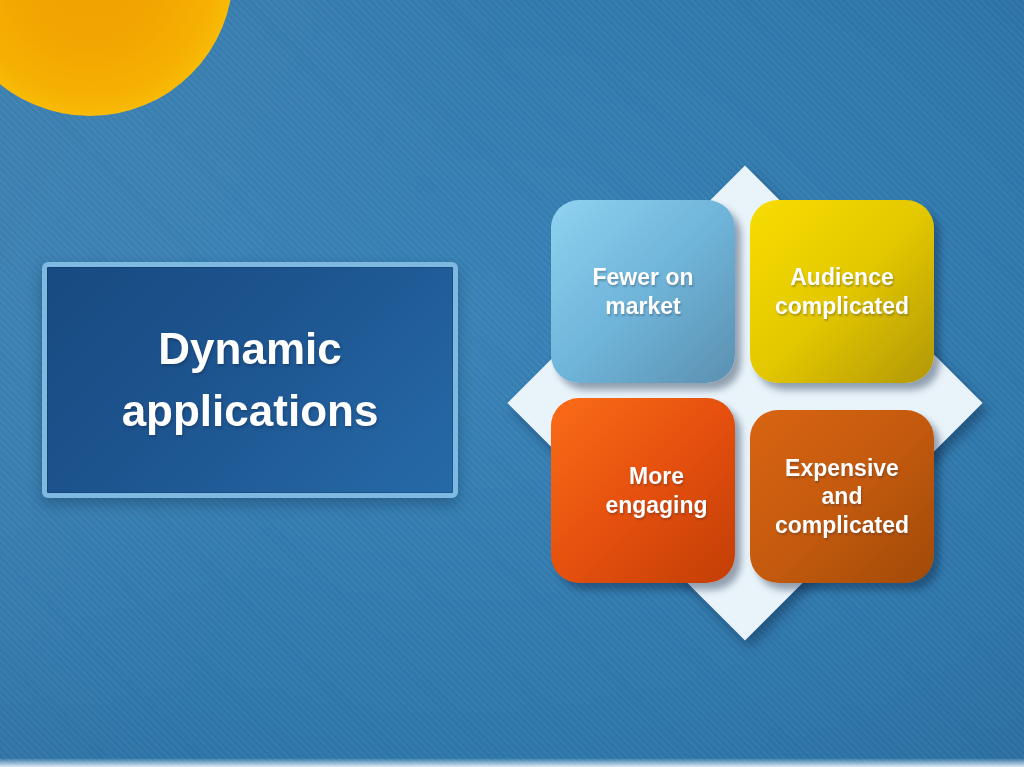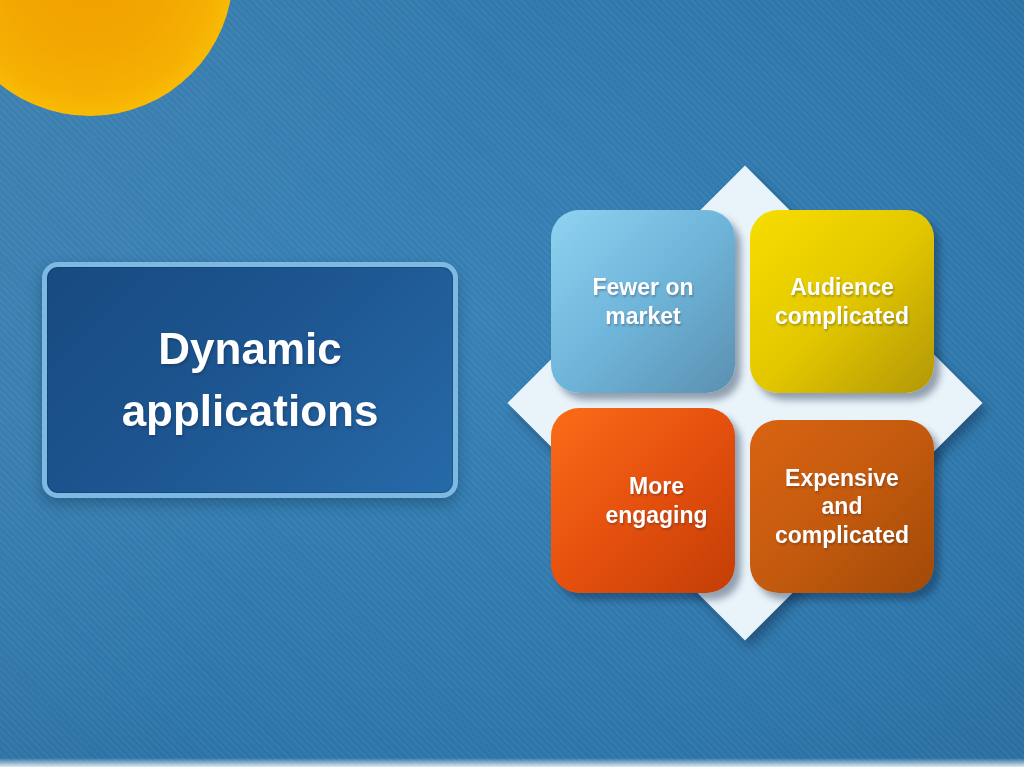--- a/index.html
+++ b/index.html
@@ -36,42 +36,42 @@
   }
   .diamond-wrap{
     position:absolute;left:577px;top:235px;width:336px;height:336px;
     filter:drop-shadow(5px 7px 6px rgba(15,40,70,0.45));
   }
   .diamond{
     width:336px;height:336px;background:var(--diamond);
     transform:rotate(45deg);
   }
   .grid{
-    position:absolute;left:551px;top:210px;
+    position:absolute;left:551px;top:200px;
     display:grid;grid-template-columns:184px 184px;grid-template-rows:183px 185px;
     column-gap:15px;row-gap:15px;
   }
   .quadrant{
     border-radius:28px;
     display:flex;align-items:center;justify-content:center;
     box-shadow:6px 7px 7px rgba(15,35,65,0.40);
   }
   .quadrant .q-label{
     color:var(--text);font-weight:bold;font-size:23px;line-height:1.22;
     text-align:center;white-space:pre-line;
     text-shadow:1px 2px 2px rgba(40,40,60,0.30);
   }
   
   .q0{background:linear-gradient(135deg,#8fd2f0,#6fb5da 50%,#5b90b0);}
   .q1{background:linear-gradient(135deg,#f8dd00,#e3c800 50%,#b29708);}
   .q2{background:linear-gradient(135deg,#fa6c18,#e5500e 50%,#c23e06);padding-left:27px;}
   .q3{background:linear-gradient(135deg,#d96412,#c45a0e 50%,#a04a08);margin-top:12px;}
   .title-box{
     position:absolute;left:42px;top:262px;width:416px;height:236px;
-    box-sizing:border-box;border:5px solid var(--title-box-border);border-radius:16px;
+    box-sizing:border-box;border:5px solid var(--title-box-border);border-radius:6px;
     background:linear-gradient(135deg,
       var(--title-box-fill-start) 0%, var(--title-box-fill-mid) 45%, var(--title-box-fill-end) 100%);
     box-shadow:0 6px 14px rgba(8,25,50,0.30), inset 0 0 0 1px rgba(10,40,80,0.30);
     display:flex;align-items:center;justify-content:center;
   }
   .title-text{
     color:var(--text);font-weight:bold;font-size:44px;line-height:1.4;
     text-align:center;white-space:pre-line;
     text-shadow:1px 2px 3px rgba(20,30,60,0.35);
   }

